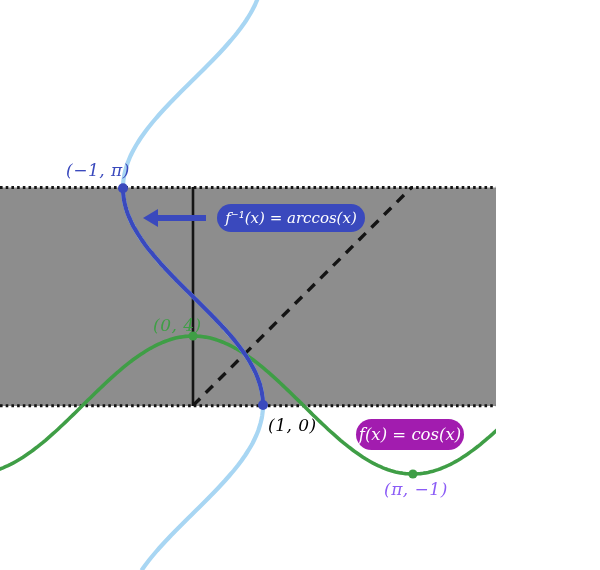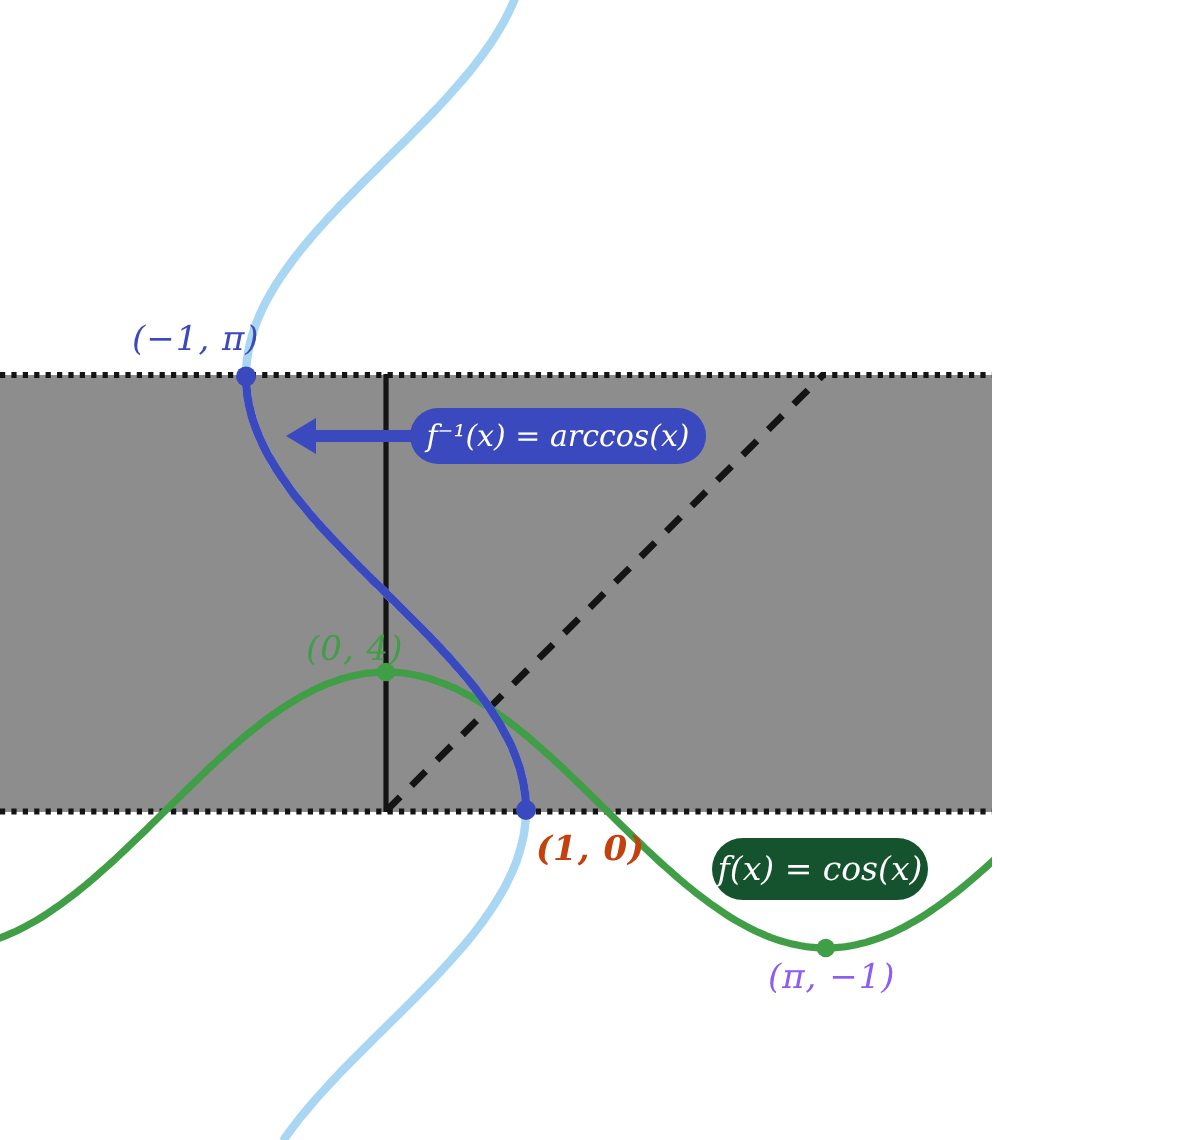--- a/index.html
+++ b/index.html
@@ -3,21 +3,21 @@
 <meta charset="utf-8">
 <style>
   html,body{margin:0;padding:0;background:#ffffff;}
   #stage{position:relative;width:496px;height:570px;background:#ffffff;overflow:hidden;
          font-family:"DejaVu Serif", serif;}
   svg{position:absolute;left:0;top:0;display:block;}
   .mathtext{font-family:"DejaVu Serif", serif;font-style:italic;white-space:nowrap;}
   .pt-label{position:absolute;font-size:17px;letter-spacing:0.5px;}
   .pill{position:absolute;display:flex;align-items:center;justify-content:center;
         color:#ffffff;border-radius:15px;box-sizing:border-box;}
-  #arccos-pill{left:205px;top:204px;width:148px;height:28px;font-size:15px;border-radius:14px;}
+  #arccos-pill{left:217px;top:204px;width:148px;height:28px;font-size:15px;border-radius:14px;}
   #cos-pill{left:356px;top:419px;width:108px;height:31px;font-size:16.5px;border-radius:15.5px;}
   #arccos-arrow-shaft{position:absolute;left:157px;top:215px;width:49px;height:6px;}
   #arccos-arrow-head{position:absolute;left:143px;top:209px;width:0;height:0;
         border-top:9px solid transparent;border-bottom:9px solid transparent;border-right:15px solid #3a49bd;}
   #label-m1pi{left:66px;top:160px;}
   #label-01{left:153px;top:315px;}
   #label-10{left:268px;top:415px;}
   #label-pim1{left:384px;top:479px;}
   #watermark{position:absolute;left:543px;top:538px;font-family:"DejaVu Sans", sans-serif;
         font-weight:bold;font-size:13.5px;letter-spacing:0.5px;}
@@ -45,23 +45,23 @@
     <polyline id="arccos-curve" fill="none" stroke-width="4.2" stroke="#3a49bd" points="123.0,188.2 123.0,190.2 123.1,192.2 123.3,194.2 123.5,196.2 123.7,198.2 124.1,200.2 124.4,202.2 124.9,204.2 125.4,206.2 125.9,208.2 126.5,210.2 127.2,212.2 127.9,214.2 128.7,216.2 129.5,218.2 130.4,220.2 131.3,222.2 132.3,224.2 133.3,226.2 134.4,228.2 135.6,230.2 136.8,232.2 138.0,234.2 139.3,236.2 140.6,238.2 142.0,240.2 143.4,242.2 144.8,244.2 146.3,246.2 147.8,248.2 149.4,250.2 151.0,252.2 152.7,254.2 154.3,256.2 156.0,258.2 157.8,260.2 159.5,262.2 161.3,264.2 163.2,266.2 165.0,268.2 166.9,270.2 168.8,272.2 170.7,274.2 172.6,276.2 174.6,278.2 176.5,280.2 178.5,282.2 180.5,284.2 182.5,286.2 184.5,288.2 186.5,290.2 188.6,292.2 190.6,294.2 192.6,296.2 194.6,298.2 196.7,300.2 198.7,302.2 200.7,304.2 202.7,306.2 204.7,308.2 206.7,310.2 208.7,312.2 210.7,314.2 212.6,316.2 214.6,318.2 216.5,320.2 218.4,322.2 220.3,324.2 222.1,326.2 224.0,328.2 225.8,330.2 227.5,332.2 229.3,334.2 231.0,336.2 232.7,338.2 234.4,340.2 236.0,342.2 237.6,344.2 239.1,346.2 240.6,348.2 242.1,350.2 243.5,352.2 244.9,354.2 246.2,356.2 247.5,358.2 248.8,360.2 250.0,362.2 251.1,364.2 252.2,366.2 253.3,368.2 254.3,370.2 255.3,372.2 256.2,374.2 257.0,376.2 257.8,378.2 258.5,380.2 259.2,382.2 259.9,384.2 260.4,386.2 260.9,388.2 261.4,390.2 261.8,392.2 262.1,394.2 262.4,396.2 262.7,398.2 262.8,400.2 262.9,402.2 263.0,404.2 263.0,405.0"></polyline>
 
     <circle class="pt" r="5" cx="123.0" cy="188.2" fill="#3a49bd"></circle>
     <circle class="pt" r="5" cx="263.0" cy="405.0" fill="#3a49bd"></circle>
     <circle class="pt" r="4.6" cx="193.0" cy="336.0" fill="#3f9e46"></circle>
     <circle class="pt" r="4.6" cx="412.9" cy="474.0" fill="#3f9e46"></circle>
   </svg>
 
   <div class="pt-label mathtext" id="label-m1pi" style="color: rgb(58, 73, 189);">(−1, π)</div>
   <div class="pt-label mathtext" id="label-01" style="color: rgb(63, 158, 70);">(0, 4)</div>
-  <div class="pt-label mathtext" id="label-10" style="color: #c2410c; font-weight: bold;">(1, 0)</div>
+  <div class="pt-label mathtext" id="label-10" style="color: #000000;">(1, 0)</div>
   <div class="pt-label mathtext" id="label-pim1" style="color: #8b5cf6;">(π, −1)</div>
 
   <div id="arccos-arrow-shaft" style="background: rgb(58, 73, 189);"></div>
   <div id="arccos-arrow-head" style="border-right-color: rgb(58, 73, 189);"></div>
   <div class="pill mathtext" id="arccos-pill" style="background: rgb(58, 73, 189);">f⁻¹(x) = arccos(x)</div>
 
-  <div class="pill mathtext" id="cos-pill" style="background: #14532d;">f(x) = cos(x)</div>
+  <div class="pill mathtext" id="cos-pill" style="background: #a21caf;">f(x) = cos(x)</div>
 
   <div id="watermark" style="color: rgb(154, 154, 154);">alloprof</div>
 </div>
 
 </body></html>

